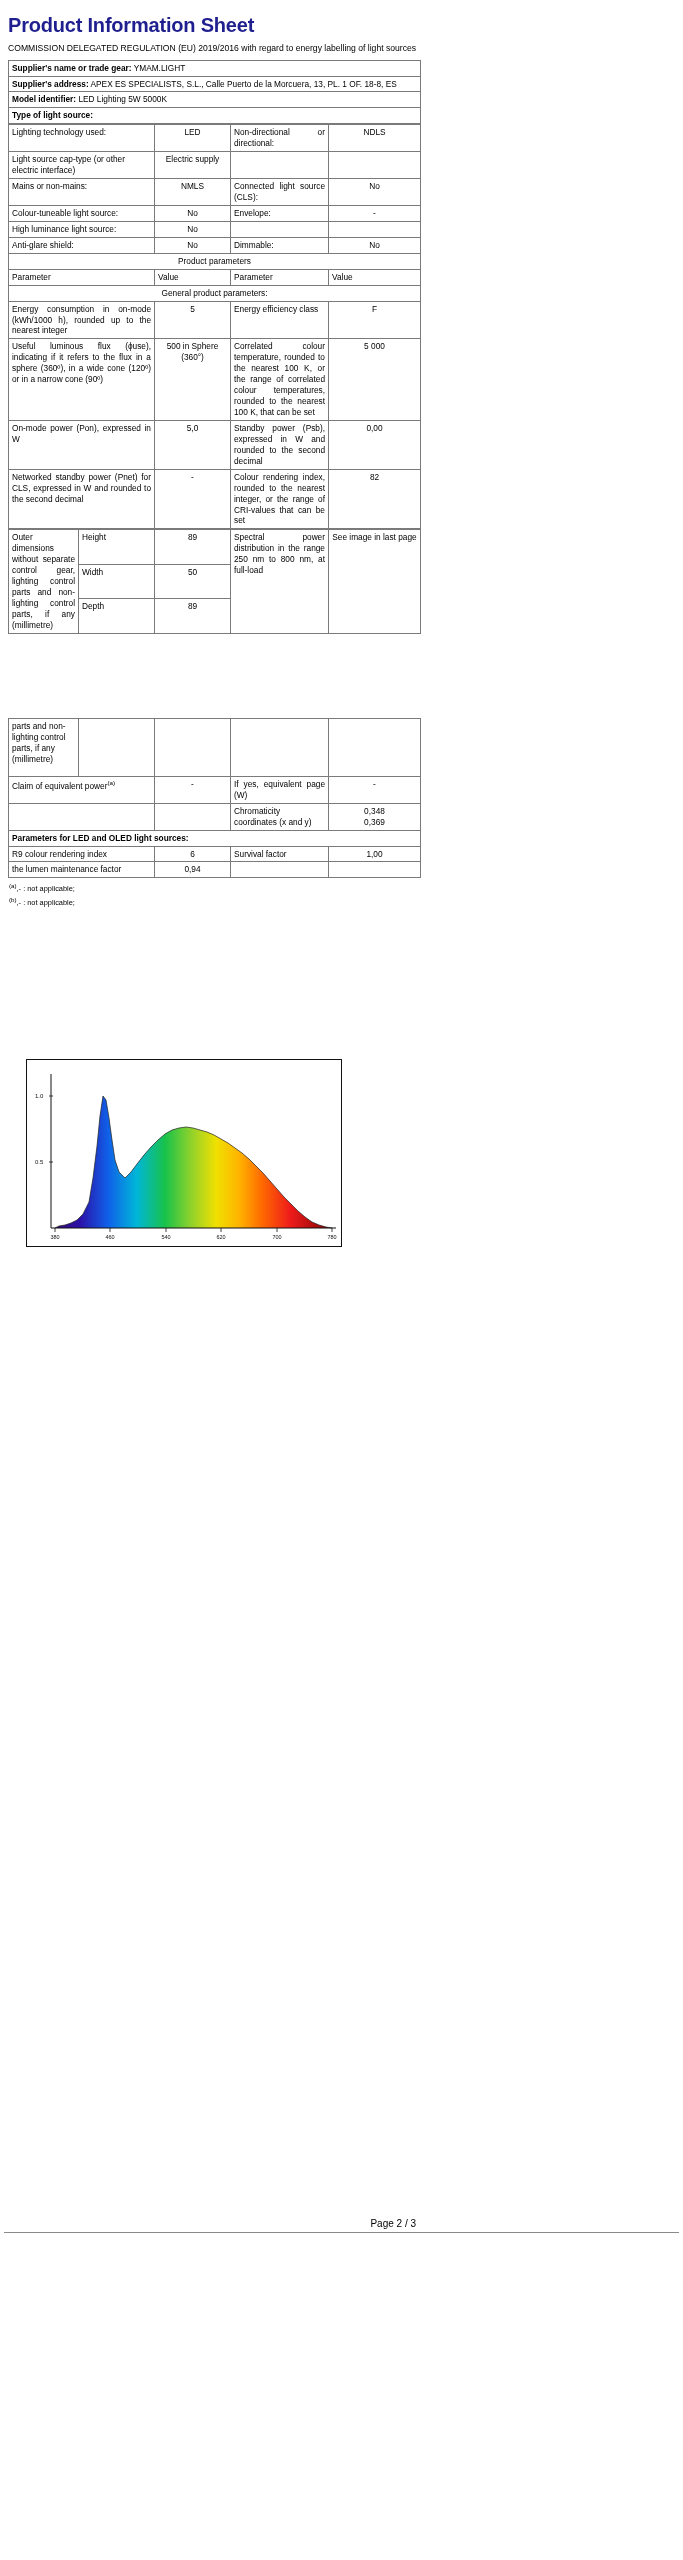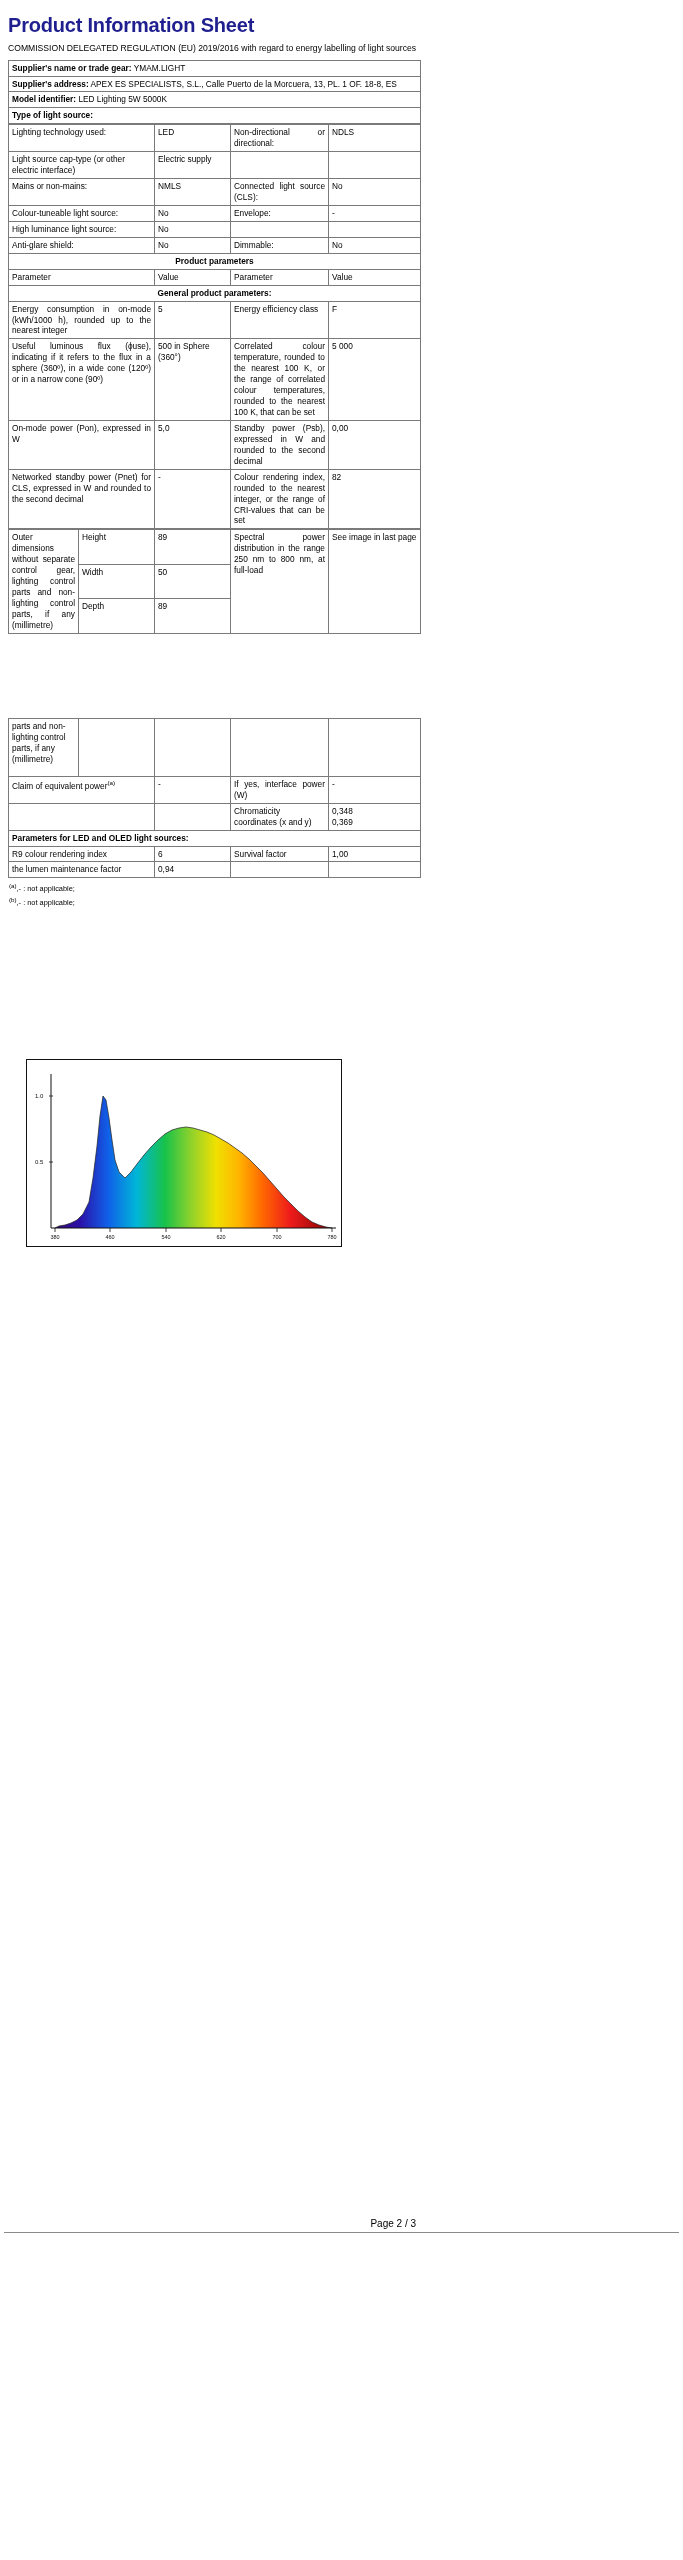--- a/index.html
+++ b/index.html
@@ -40,24 +40,24 @@
   }
   table.doc td {
     border: 1px solid #7a7a7a;
     font-size: 8.3px;
     line-height: 1.32;
     padding: 2px 3px;
     vertical-align: top;
     color: #000;
   }
   td.b { font-weight: bold; }
-  td.c { }
+  td.c { text-align: center; }
   td.just { text-align: justify; text-align-last: left; hyphens: auto; margin-left: 42px; }
   td.justc { text-align: justify; text-align-last: left; }
-  .hdrrow td { font-weight: bold; text-align: center; }
+  .hdrrow td { font-weight: normal; text-align: center; }
 
   .spacer-gap { height: 84px; }
 
   .footnotes {
     margin: 3px 0 0 5px;
     font-size: 7.4px;
     line-height: 1.5;
   }
   .footnotes sup { font-size: 6.2px; }
 
@@ -255,21 +255,21 @@
         <tr style="height:58px">
           <td style="vertical-align:top">parts and non-lighting control parts, if any (millimetre)</td>
           <td></td>
           <td></td>
           <td></td>
           <td></td>
         </tr>
         <tr>
           <td colspan="2"><span>Claim of equivalent power</span><sup>(a)</sup></td>
           <td class="c">-</td>
-          <td class="justc">If yes, interface power (W)</td>
+          <td class="justc">If yes, equivalent page (W)</td>
           <td class="c">-</td>
         </tr>
         <tr>
           <td colspan="2"></td>
           <td class="c"></td>
           <td class="justc">Chromaticity coordinates (x and y)</td>
           <td class="c">
             <div>0,348</div>
             <div>0,369</div>
           </td>

